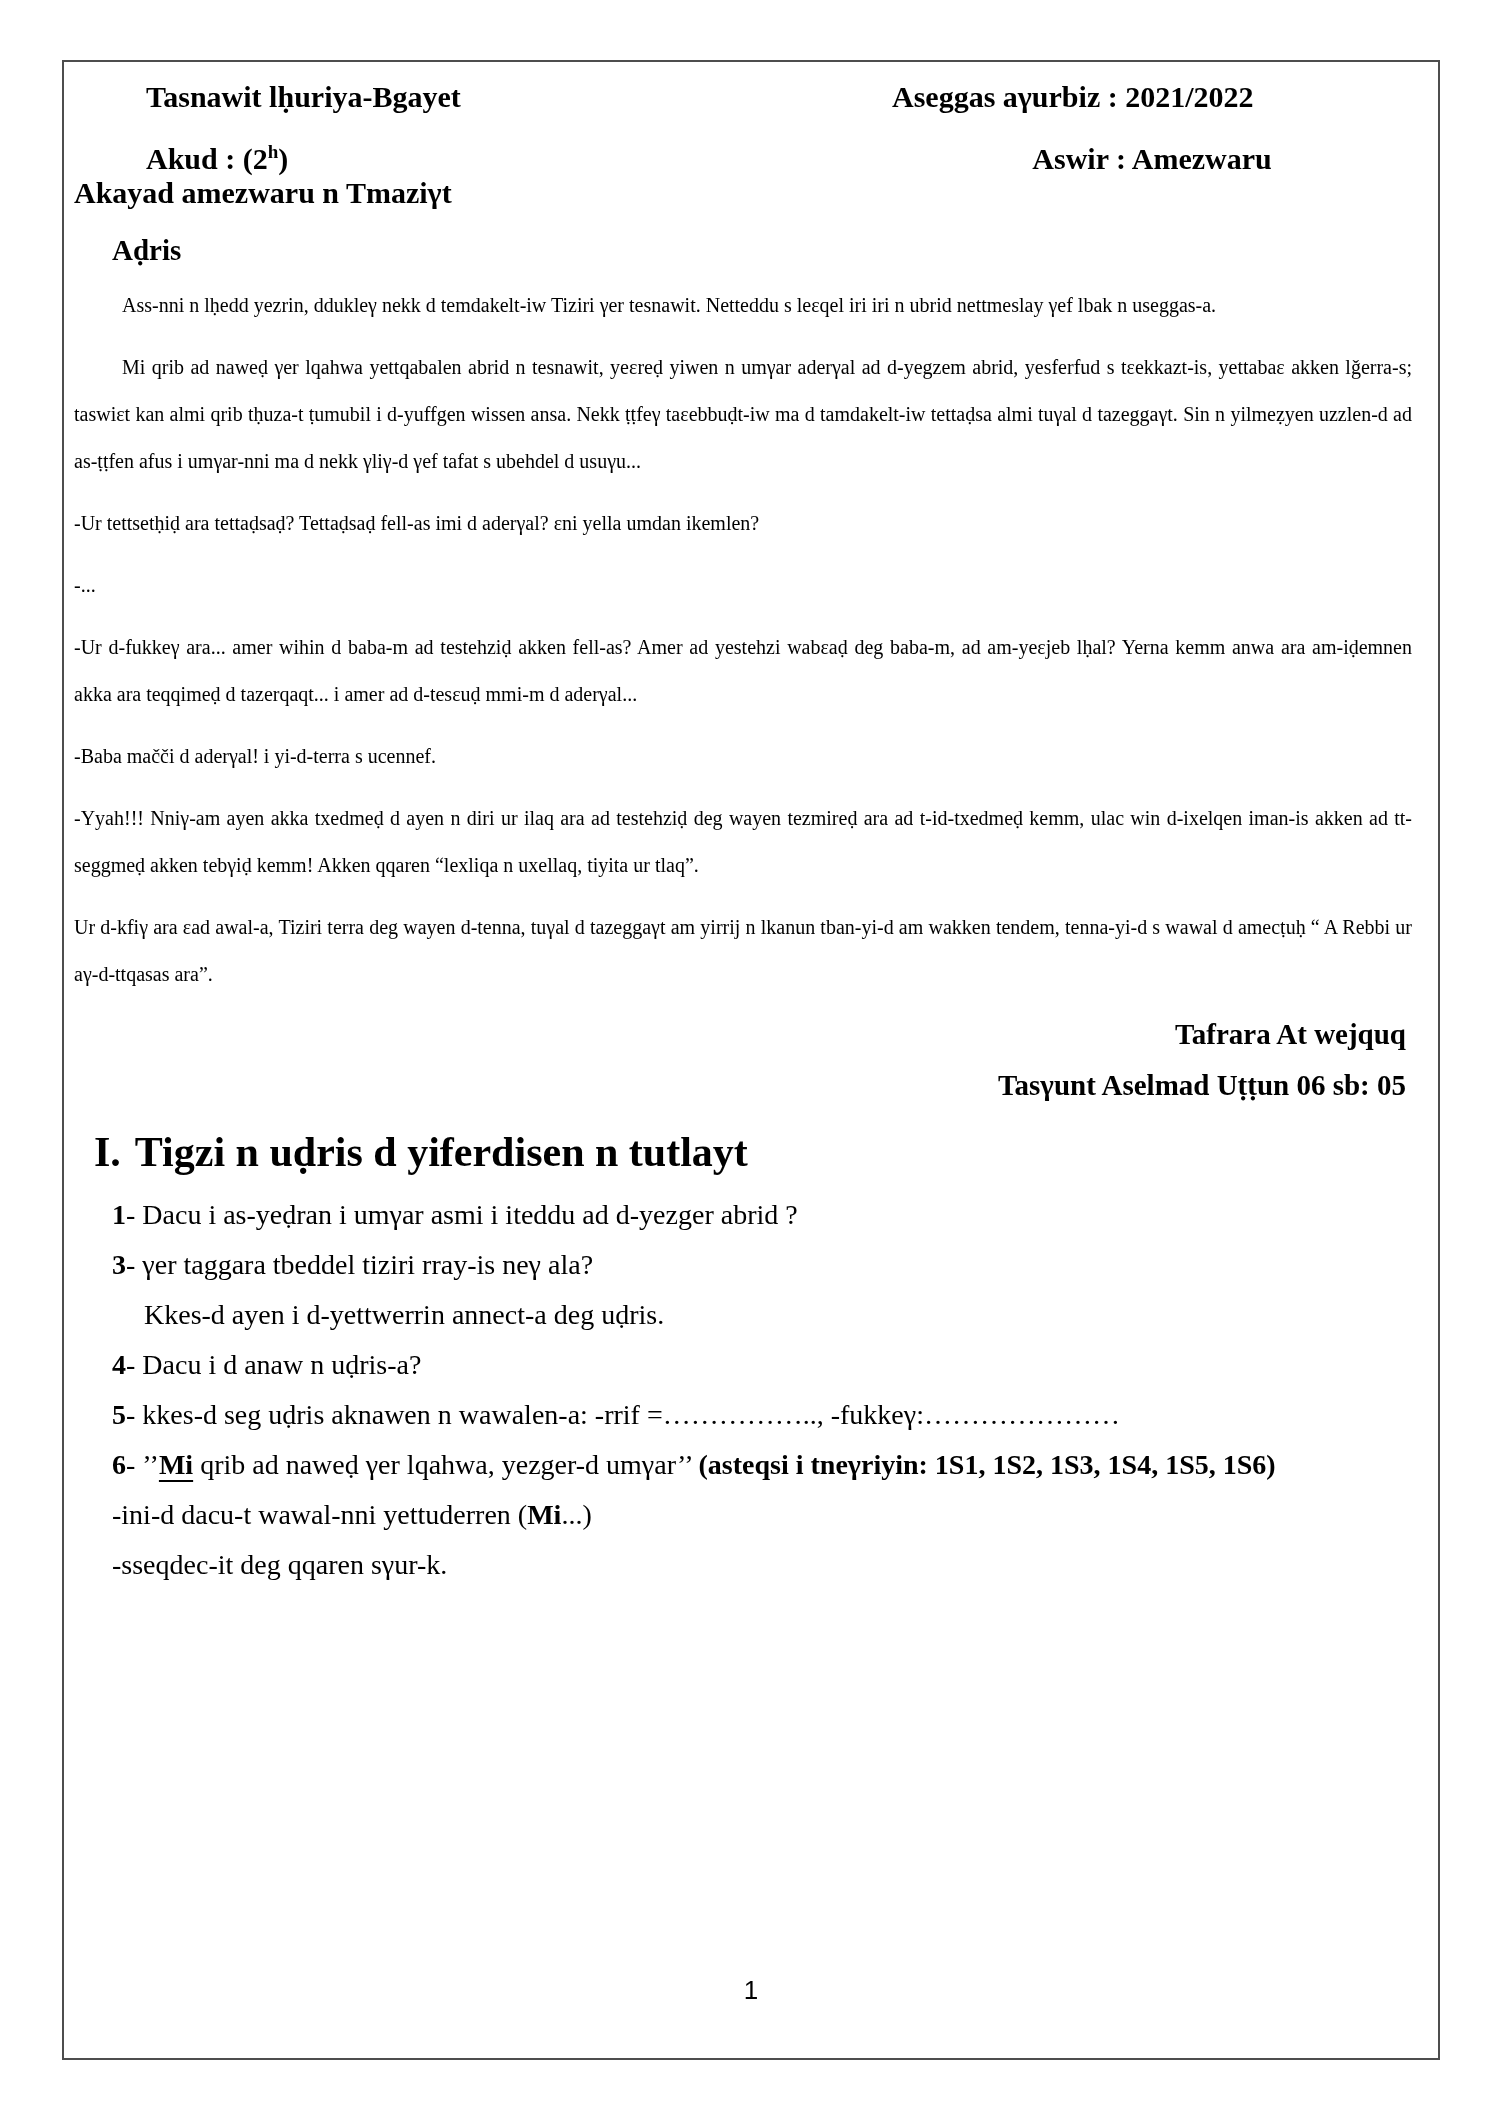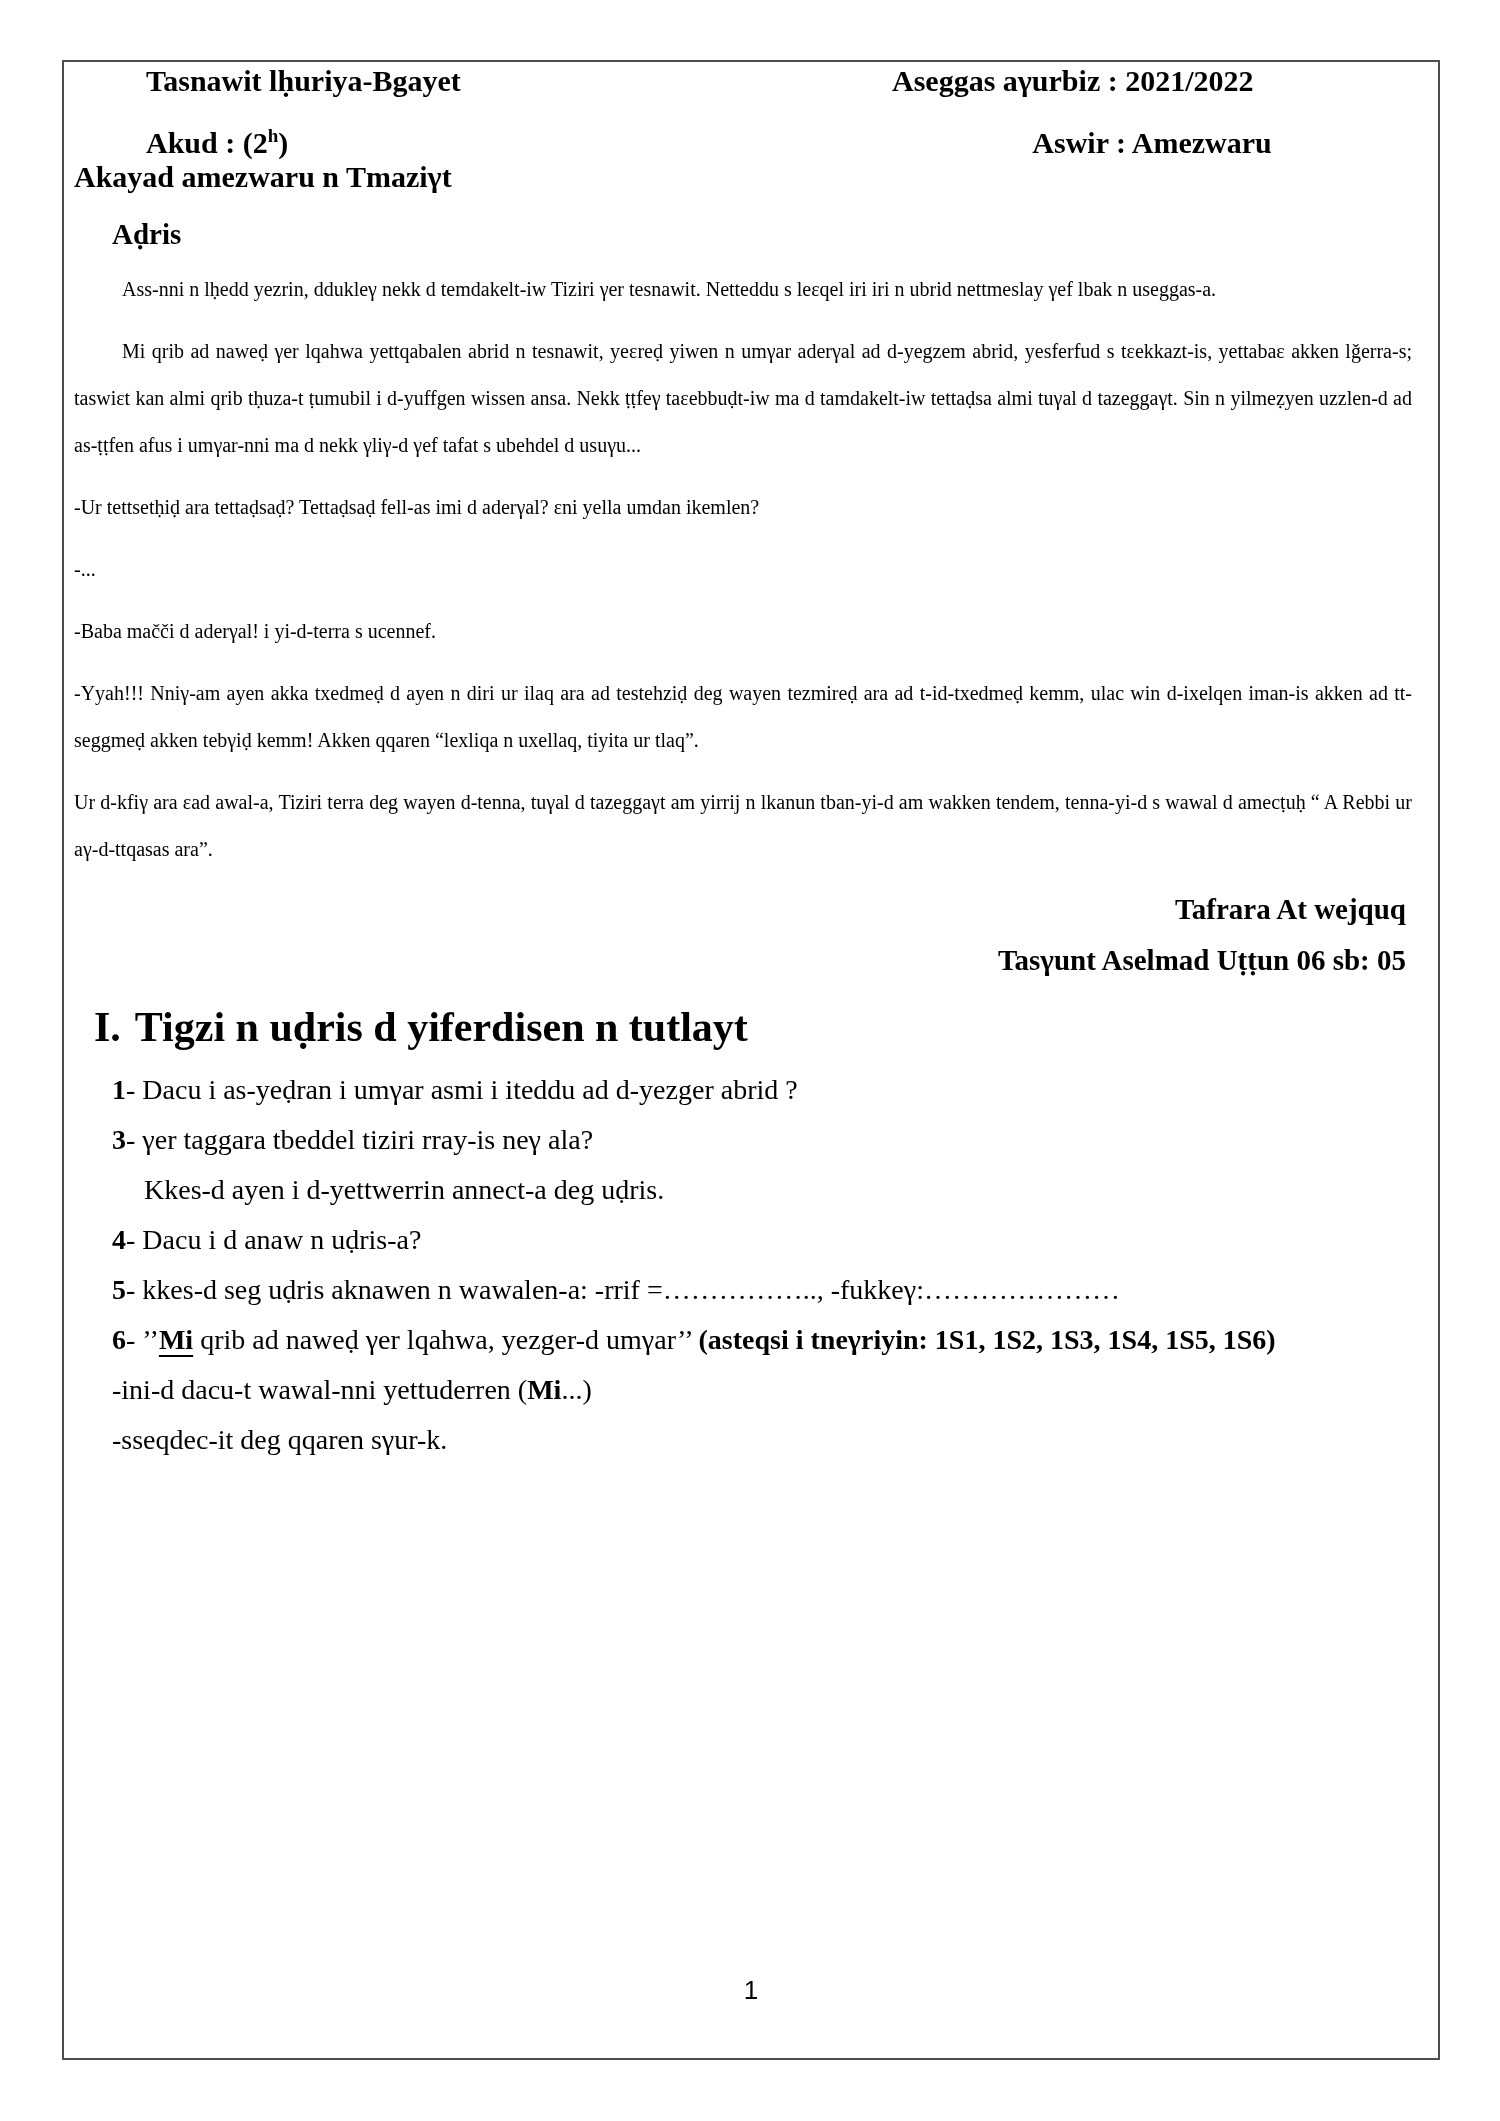--- a/index.html
+++ b/index.html
@@ -4,21 +4,21 @@
 <style>
   html,body{margin:0;padding:0;background:#ffffff;}
   body{
     width:1500px;height:2121px;position:relative;
     font-family:"Liberation Serif","DejaVu Serif",serif;
     color:#000;
   }
   .frame{
     position:absolute;left:62px;top:60px;width:1378px;height:2000px;
     border:2px solid #4d4d4d;box-sizing:border-box;
-    padding:2px 26px 0 10px;overflow:hidden;
+    padding:18px 26px 0 10px;overflow:hidden;
   }
   .hdr-row{display:flex;justify-content:space-between;align-items:flex-start;}
   .hdr-row.row2{margin-top:28px;font-family:Liberation Serif, serif;}
   .hdr-left{font-size:30px;font-weight:bold;margin-left:72px;}
   .hdr-right{font-size:30px;font-weight:bold;width:520px;}
   .hdr-right.centered{text-align:center;}
   sup{font-size:19px;font-weight:bold;vertical-align:super;line-height:0;}
   .doc-title{
     font-size:30px;font-weight:bold;
   }
@@ -66,20 +66,21 @@
 
   <div class="doc-title">Akayad amezwaru n Tmaziγt</div>
 
   <div class="adris">Aḍris</div>
 
   <p class="para indent">Ass-nni n lḥedd yezrin, ddukleγ nekk d temdakelt-iw Tiziri γer tesnawit. Netteddu s leɛqel iri iri n ubrid nettmeslay γef lbak n useggas-a.</p>
   <p class="para indent">Mi qrib ad naweḍ γer lqahwa yettqabalen abrid n tesnawit, yeɛreḍ yiwen n umγar aderγal ad d-yegzem abrid, yesferfud s tɛekkazt-is, yettabaɛ akken lǧerra-s; taswiɛt kan almi qrib tḥuza-t ṭumubil i d-yuffgen wissen ansa. Nekk ṭṭfeγ taɛebbuḍt-iw ma d tamdakelt-iw tettaḍsa almi tuγal d tazeggaγt. Sin n yilmeẓyen uzzlen-d ad as-ṭṭfen afus i umγar-nni ma d nekk γliγ-d γef tafat s ubehdel d usuγu...</p>
 
   <p class="para">-Ur tettsetḥiḍ ara tettaḍsaḍ? Tettaḍsaḍ fell-as imi d aderγal? ɛni yella umdan ikemlen?</p>
   <p class="para">-...</p>
+  <p class="para">-Ur d-fukkeγ ara... amer wihin d baba-m ad testehziḍ akken fell-as? Amer ad yestehzi wabɛaḍ deg baba-m, ad am-yeɛjeb lḥal? Yerna kemm anwa ara am-iḍemnen akka ara teqqimeḍ d tazerqaqt... i amer ad d-tesɛuḍ mmi-m d aderγal...</p>
   <p class="para">-Baba mačči d aderγal! i yi-d-terra s ucennef.</p>
   <p class="para">-Yyah!!! Nniγ-am ayen akka txedmeḍ d ayen n diri ur ilaq ara ad testehziḍ deg wayen tezmireḍ ara ad t-id-txedmeḍ kemm, ulac win d-ixelqen iman-is akken ad tt-seggmeḍ akken tebγiḍ kemm! Akken qqaren “lexliqa n uxellaq, tiyita ur tlaq”.</p>
 
   <p class="para">Ur d-kfiγ ara ɛad awal-a, Tiziri terra deg wayen d-tenna, tuγal d tazeggaγt am yirrij n lkanun tban-yi-d am wakken tendem, tenna-yi-d s wawal d amecṭuḥ “ A Rebbi ur aγ-d-ttqasas ara”.</p>
 
   <div class="author-line">Tafrara At wejquq</div>
   <div class="source-line">Tasγunt Aselmad Uṭṭun 06 sb: 05</div>
 
   <div class="section-title">
     <span class="numeral">I.</span><span>Tigzi n uḍris d yiferdisen n tutlayt</span>

